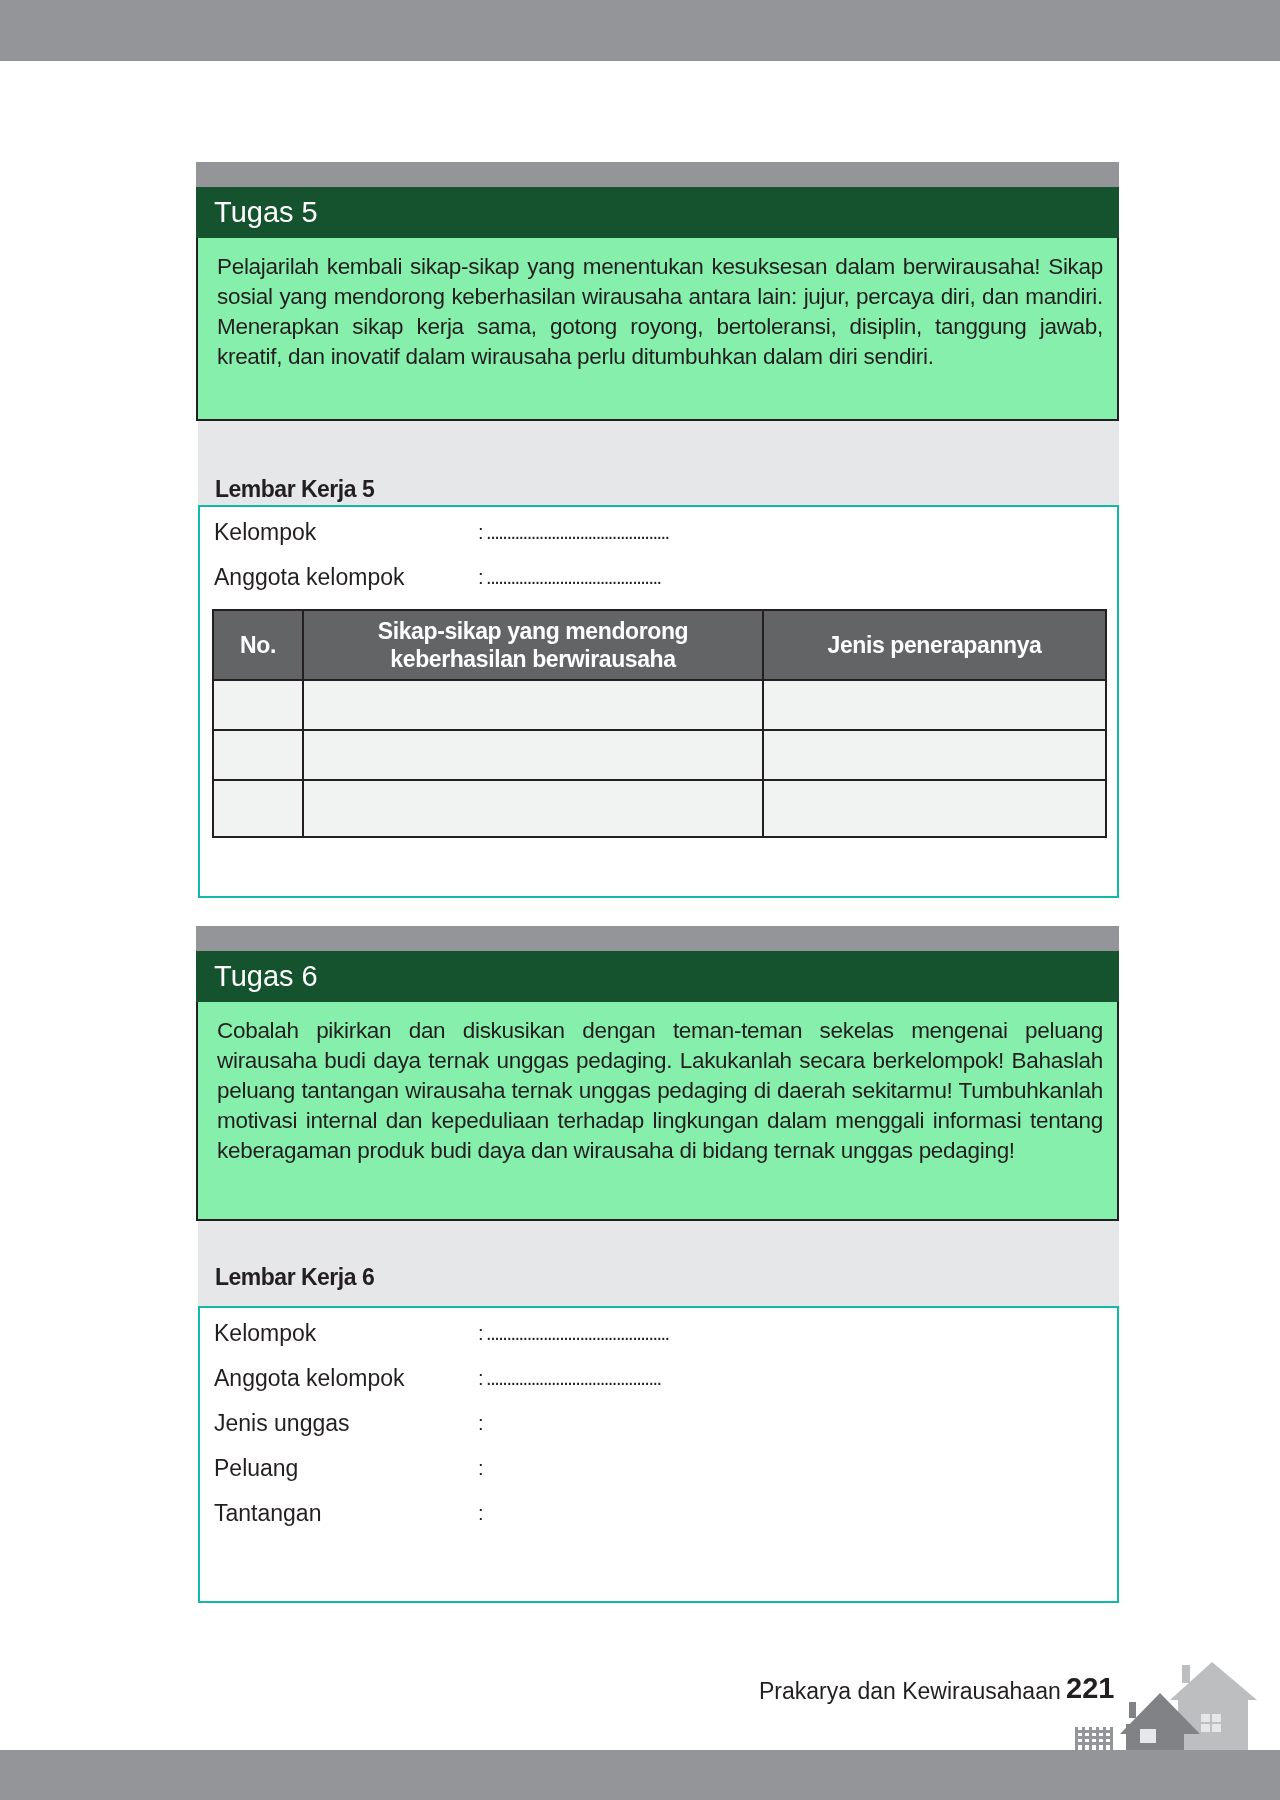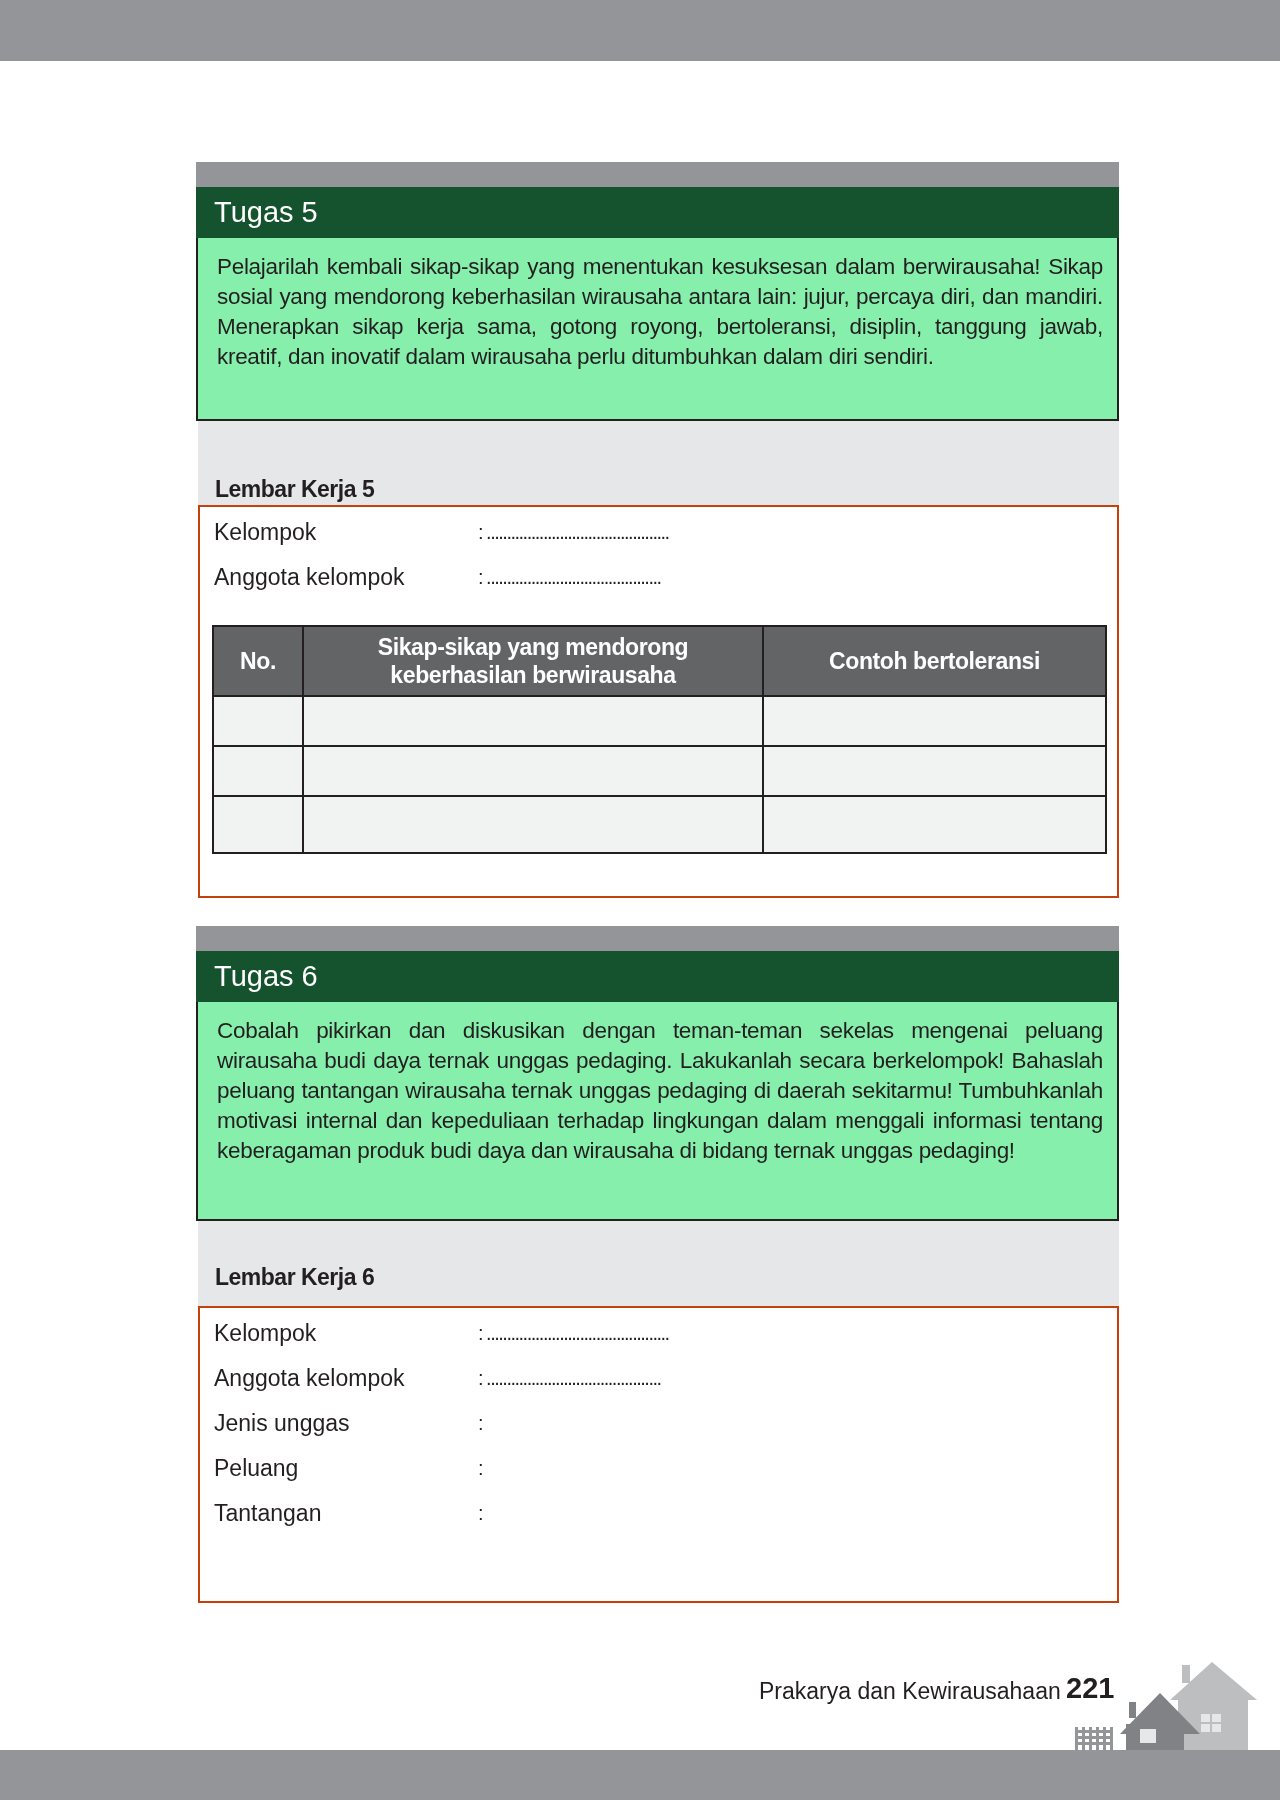--- a/index.html
+++ b/index.html
@@ -27,21 +27,21 @@
     }
     .lk-band {
       position: absolute; left: 198px; width: 921px; background: #e6e7e8;
     }
     .lk-band .title {
       position: absolute; left: 17px; bottom: 16px;
       font-weight: bold; font-size: 23px; letter-spacing: -0.5px;
     }
     .lk-box {
       position: absolute; left: 198px; width: 921px;
-      border: 2px solid #c2410c; box-sizing: border-box; background: #fff;
+      border: 2px solid #14b8a6; box-sizing: border-box; background: #fff;
     }
     .field { position: absolute; left: 14px; font-size: 23px; height: 30px; line-height: 30px; }
     .field .lbl { position: absolute; left: 0; white-space: nowrap; }
     .field .val { position: absolute; left: 264px; white-space: nowrap; font-size: 20px; letter-spacing: -1.5px; }
 
     table.ws { position: absolute; border-collapse: collapse; table-layout: fixed; }
     table.ws th {
       background: #636466; color: #fff; font-weight: bold; font-size: 23px;
       line-height: 28px; border: 2.5px solid #231f20; padding: 0; letter-spacing: -0.4px;
     }
@@ -67,31 +67,31 @@
 </div>
 <div class="lk-box" style="top:505px;height:393px;">
   <div class="field" style="top:10px;">
     <span class="lbl">Kelompok</span>
     <span class="val">: .............................................</span>
   </div>
   <div class="field" style="top:55px;">
     <span class="lbl">Anggota kelompok</span>
     <span class="val">: ...........................................</span>
   </div>
-  <table class="ws" style="left:12px;top:118px;width:893px;">
+  <table class="ws" style="left:12px;top:102px;width:893px;">
     <colgroup>
         <col style="width:90px">
         <col style="width:460px">
         <col style="width:343px">
       </colgroup>
     <thead>
       <tr style="height:70px;">
         <th>No.</th>
         <th style="padding:0 40px;margin-left:8px;">Sikap-sikap yang mendorong keberhasilan berwirausaha</th>
-        <th>Contoh bertoleransi</th>
+        <th>Jenis penerapannya</th>
       </tr>
     </thead>
     <tbody>
       <tr>
         <td></td>
         <td></td>
         <td></td>
       </tr>
       <tr>
         <td></td>

